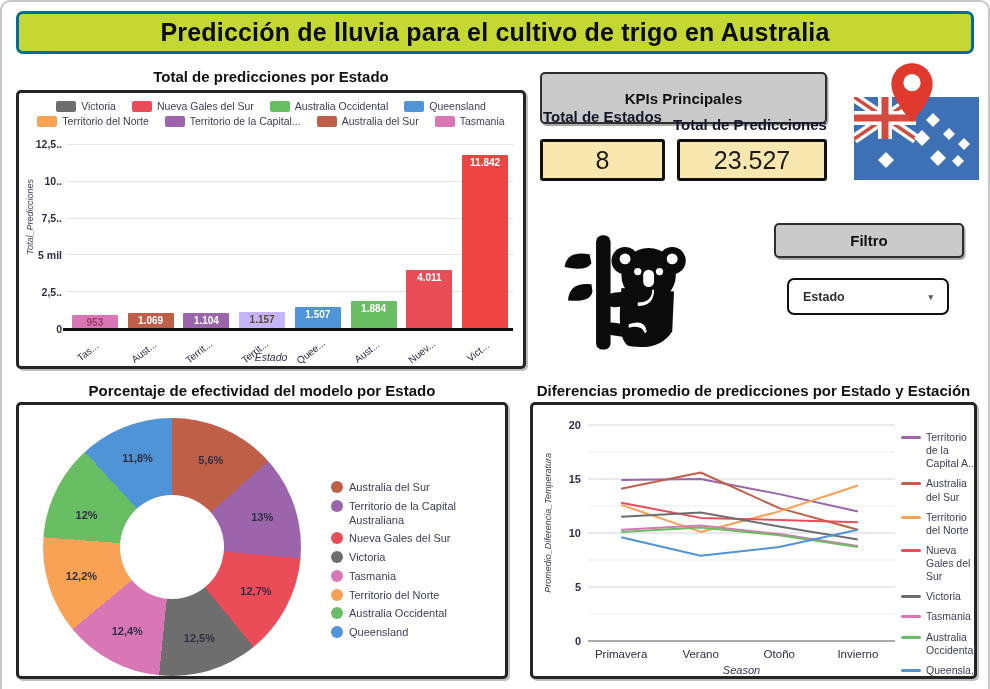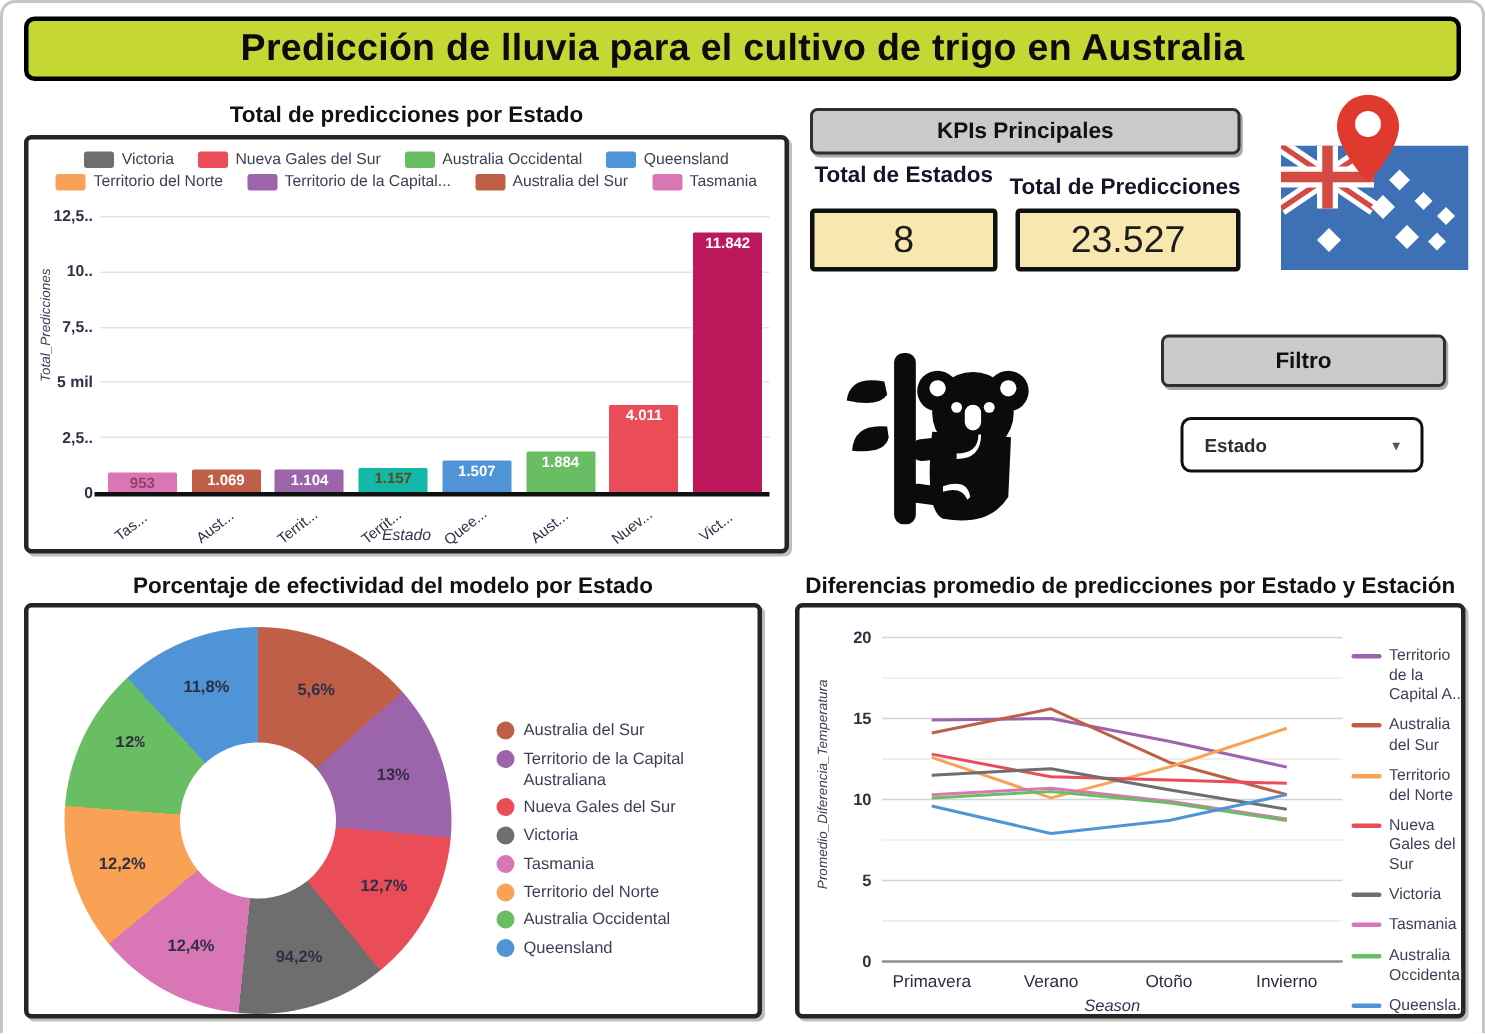--- a/index.html
+++ b/index.html
@@ -1,20 +1,20 @@
 <!DOCTYPE html>
 <html><head>
 <meta charset="utf-8">
 <style>
   html,body{margin:0;padding:0;background:#fff;font-family:"Liberation Sans",sans-serif;}
   .page{position:relative;width:990px;height:689px;background:#fff;box-sizing:border-box;
         border-left:2px solid #c6c6c6;border-right:2px solid #c6c6c6;border-top:2px solid #c6c6c6;
         border-radius:10px 10px 0 0;overflow:hidden;}
   .title-banner{position:absolute;left:14px;top:9px;width:952px;height:37px;background:#c4d733;
-        border:3px solid #000000;border-radius:7px;display:flex;align-items:center;justify-content:center;
+        border:3px solid #0369a1;border-radius:7px;display:flex;align-items:center;justify-content:center;
         font-size:25px;font-weight:800;color:#0c0c0c;letter-spacing:.2px;}
   .chart-title{position:absolute;font-weight:bold;font-size:15px;color:#121212;text-align:center;}
   .panel{position:absolute;background:#fff;border:3px solid #252525;border-radius:5px;
         box-shadow:2px 2px 0 rgba(70,70,70,.35);box-sizing:border-box;}
   
   .bar-legend{position:absolute;left:0;right:0;top:7px;display:flex;flex-direction:column;gap:3px;align-items:center;}
   .legend-row{display:flex;gap:16px;justify-content:center;}
   .legend-item{display:flex;align-items:center;gap:5px;font-size:10.5px;color:#3e3e57;}
   .swatch{width:20px;height:11px;border-radius:2px;flex:none;}
   .bar-ylab,.line-ylab{position:absolute;font-size:9px;font-style:italic;color:#3e3e57;
@@ -109,33 +109,33 @@
       <div class="bars" id="bars">
           <div class="bar" style="height: 7.624%; background: rgb(217, 119, 182);">
             <span class="bar-label" style="color: rgb(150, 62, 99);">953</span>
           </div>
           <div class="bar" style="height: 8.552%; background: rgb(192, 95, 72);">
             <span class="bar-label" style="color: rgb(255, 255, 255);">1.069</span>
           </div>
           <div class="bar" style="height: 8.832%; background: rgb(155, 100, 171);">
             <span class="bar-label" style="color: rgb(255, 255, 255);">1.104</span>
           </div>
-          <div class="bar" style="height: 9.256%; background: #14b8a6;">
+          <div class="bar" style="height: 9.256%; background: #c4b5fd;">
             <span class="bar-label" style="color: rgb(95, 74, 40);">1.157</span>
           </div>
           <div class="bar" style="height: 12.056%; background: rgb(79, 148, 215);">
             <span class="bar-label" style="color: rgb(255, 255, 255);">1.507</span>
           </div>
           <div class="bar" style="height: 15.072%; background: rgb(105, 189, 98);">
             <span class="bar-label" style="color: rgb(255, 255, 255);">1.884</span>
           </div>
           <div class="bar" style="height: 32.088%; background: rgb(235, 77, 88);">
             <span class="bar-label" style="color: rgb(255, 255, 255);">4.011</span>
           </div>
-          <div class="bar" style="height: 94.736%; background: #be185d;">
+          <div class="bar" style="height: 94.736%; background: #ef4444;">
             <span class="bar-label" style="color: rgb(255, 255, 255);">11.842</span>
           </div>
         </div>
     <div class="gridline" style="bottom: 0%;">
           <span class="ytick" style="bottom: 0%; transform: translateY(50%);">0</span>
         </div>
         <div class="gridline" style="bottom: 20%;">
           <span class="ytick" style="bottom: 20%; transform: translateY(50%);">2,5..</span>
         </div>
         <div class="gridline" style="bottom: 40%;">
@@ -157,21 +157,21 @@
         <span class="xlabel">Territ...</span>
         <span class="xlabel">Territ...</span>
         <span class="xlabel">Quee...</span>
         <span class="xlabel">Aust...</span>
         <span class="xlabel">Nuev...</span>
         <span class="xlabel">Vict...</span>
       </div>
     <div class="x-axis-title">Estado</div>
   </div>
 
-  <div class="gray-btn" style="left:538px;top:70px;width:287px;height:31px;">
+  <div class="gray-btn" style="left:538px;top:70px;width:287px;height:52px;">
     <span>KPIs Principales</span>
   </div>
   <div class="kpi-label" style="left:538px;top:106px;width:125px;">Total de Estados</div>
   <div class="kpi-label" style="left:668px;top:114px;width:160px;">Total de Predicciones</div>
   <div class="kpi-box" style="left:538px;top:137px;width:125px;height:42px;">
     <span>8</span>
   </div>
   <div class="kpi-box" style="left:675px;top:137px;width:150px;height:42px;">
     <span>23.527</span>
   </div>
@@ -230,24 +230,24 @@
     <span class="caret">▾</span>
   </div>
 
   <div class="chart-title" style="left:14px;top:380px;width:492px;">Porcentaje de efectividad del modelo por Estado</div>
   <div class="panel" style="left:14px;top:400px;width:492px;height:277px;">
     <div class="donut" id="donut" style="background: conic-gradient(rgb(192, 95, 72) 0%, rgb(192, 95, 72) 13.4%, rgb(155, 100, 171) 13.4%, rgb(155, 100, 171) 26.4%, rgb(235, 77, 88) 26.4%, rgb(235, 77, 88) 39.1%, rgb(110, 110, 110) 39.1%, rgb(110, 110, 110) 51.6%, rgb(217, 119, 182) 51.6%, rgb(217, 119, 182) 64%, rgb(249, 161, 85) 64%, rgb(249, 161, 85) 76.2%, rgb(105, 189, 98) 76.2%, rgb(105, 189, 98) 88.2%, rgb(79, 148, 215) 88.2%, rgb(79, 148, 215) 100%);">
       <div class="donut-hole"></div>
     <span class="donut-label" style="left: 167.822px; top: 42.2943px;">5,6%</span>
         <span class="donut-label" style="left: 219.164px; top: 99.0763px;">13%</span>
         <span class="donut-label" style="left: 212.958px; top: 173.453px;">12,7%</span>
-        <span class="donut-label" style="left: 156.363px; top: 219.974px;">94,2%</span>
+        <span class="donut-label" style="left: 156.363px; top: 219.974px;">12,5%</span>
         <span class="donut-label" style="left: 84.2831px; top: 212.818px;">12,4%</span>
         <span class="donut-label" style="left: 38.467px; top: 157.788px;">12,2%</span>
-        <span class="donut-label" style="left: 43.5565px; top: 78px; font-family: Liberation Mono, monospace;">12%</span>
+        <span class="donut-label" style="left: 43.5565px; top: 97px;">12%</span>
         <span class="donut-label" style="left: 94.5838px; top: 40.4532px;">11,8%</span>
       </div>
     <div class="donut-legend" id="donut-legend">
         <div class="dl-item">
           <span class="dot" style="background: rgb(192, 95, 72);"></span>
           <span>Australia del Sur</span>
         </div>
         <div class="dl-item">
           <span class="dot" style="background: rgb(155, 100, 171);"></span>
           <span>Territorio de la Capital Australiana</span>

